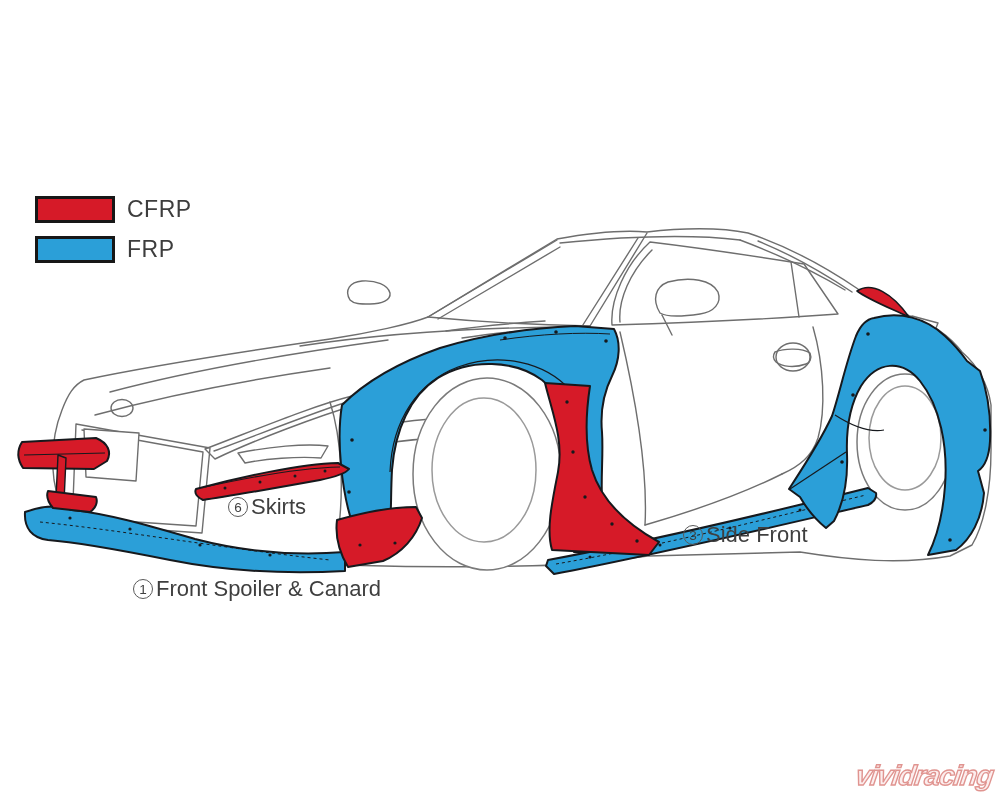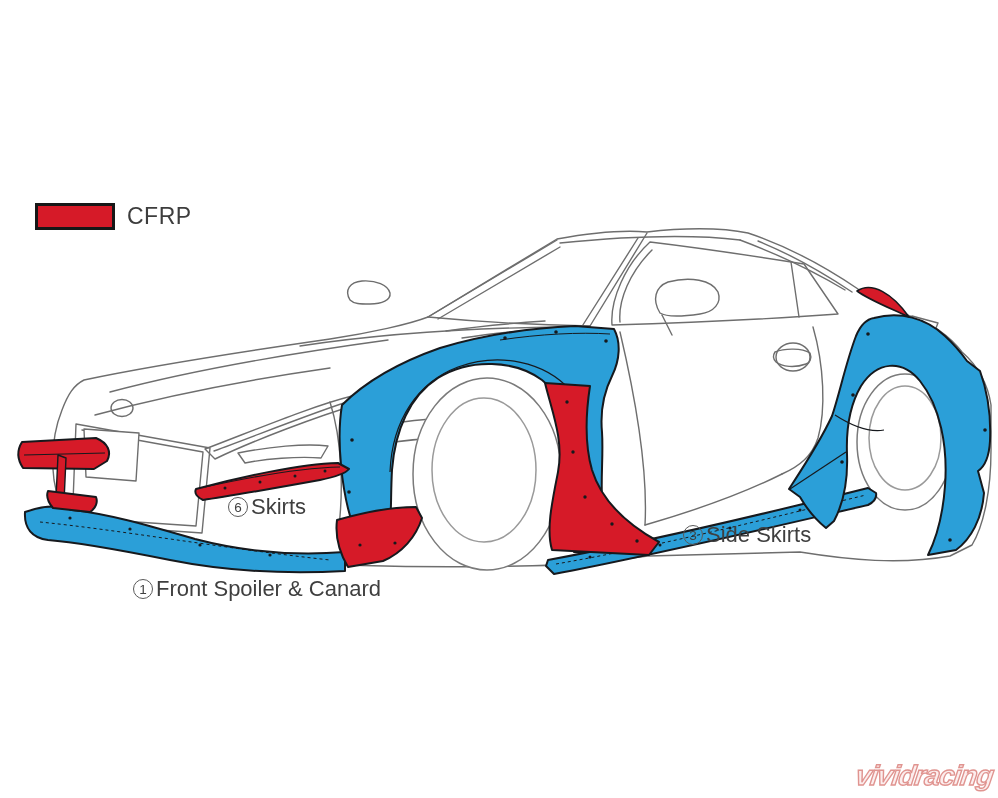--- a/index.html
+++ b/index.html
@@ -2,21 +2,21 @@
 <html><head>
 <meta charset="utf-8">
 <style>
   html,body{margin:0;padding:0;background:#fff;}
   .stage{position:relative;width:998px;height:798px;background:#ffffff;overflow:hidden;
          font-family:"Liberation Sans",sans-serif;}
   svg{position:absolute;left:0;top:0;}
 
   
   .legend{position:absolute;left:35px;top:196px;display:flex;flex-direction:column;gap:13px;}
-  .legend-row{display:flex;align-items:center;gap:12px;margin-top:7px;}
+  .legend-row{display:flex;align-items:center;gap:12px;}
   .swatch{width:80px;height:27px;border:3px solid #171717;box-sizing:border-box;}
   .swatch.red{background:#d61a28;}
   .swatch.blue{background:#2b9fd8;}
   .legend-label{font-size:23px;color:#3d3d3d;letter-spacing:0.5px;}
 
   
   .part-label{position:absolute;display:flex;align-items:center;gap:3px;
               font-size:22px;color:#3f3f3f;white-space:nowrap;}
   .circ-num{display:inline-flex;align-items:center;justify-content:center;
             width:20px;height:20px;border:1.6px solid #5a5a5a;border-radius:50%;
@@ -226,30 +226,34 @@
     <g fill="#d61a28" stroke="#16191d" stroke-width="1.6" stroke-linejoin="round">
       <path d="M857,291 C872,281 893,294 909,317 C890,308 869,300 857,291 Z"></path>
     </g>
   </svg>
 
   <div class="legend">
     <div class="legend-row">
       <span class="swatch red"></span>
       <span class="legend-label">CFRP</span>
     </div>
+    <div class="legend-row">
+      <span class="swatch blue"></span>
+      <span class="legend-label">FRP</span>
+    </div>
   </div>
 
   <div class="part-label lbl-canard">
     <span class="circ-num">6</span>
     <span>Skirts</span>
   </div>
   <div class="part-label lbl-spoiler">
     <span class="circ-num">1</span>
     <span>Front Spoiler &amp; Canard</span>
   </div>
   <div class="part-label lbl-skirts">
     <span class="circ-num">3</span>
-    <span>Side Skirts</span>
+    <span>Side Front</span>
   </div>
 
   <div class="watermark">vividracing</div>
 
 </div>
 
 </body></html>

